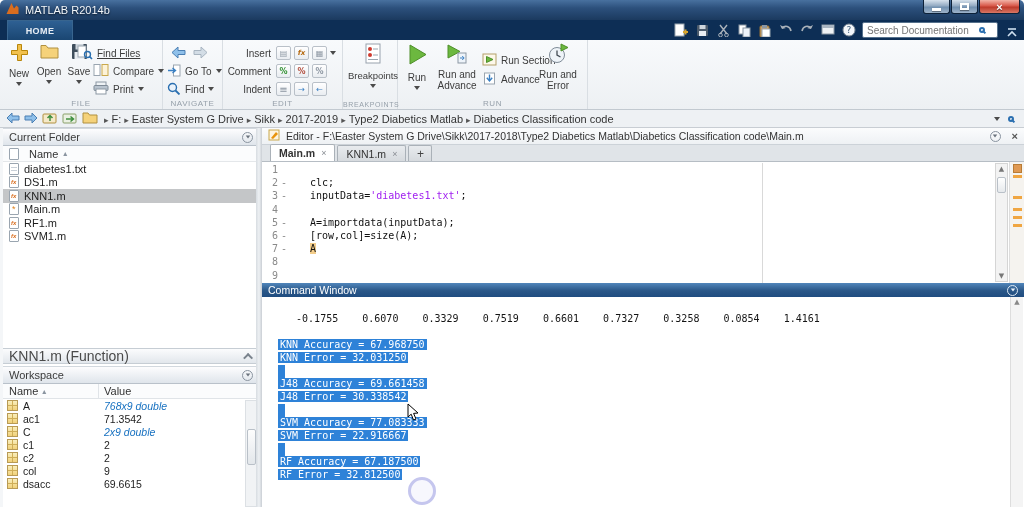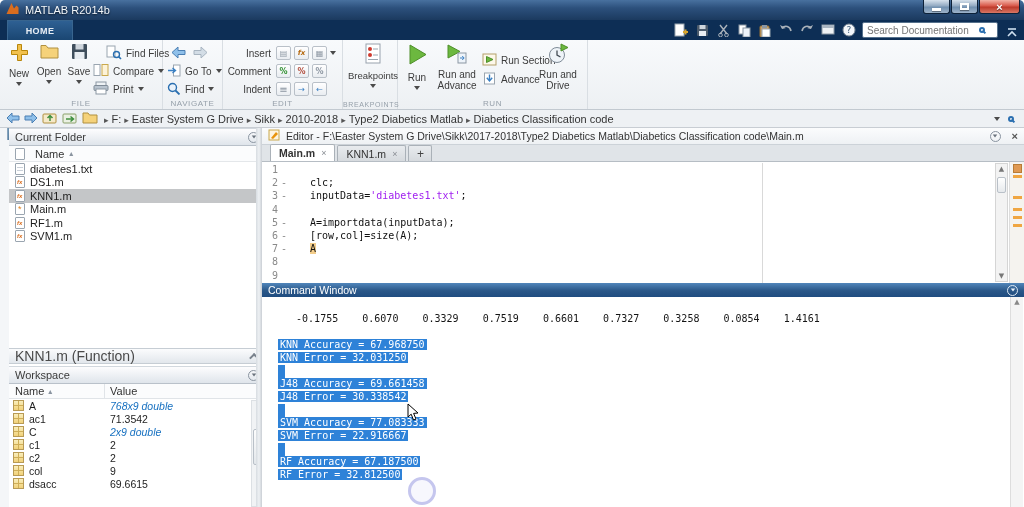--- a/index.html
+++ b/index.html
@@ -80,21 +80,21 @@
 
   
   .panel-hdr { position:absolute; left:0; right:0; height:18px;
     background:linear-gradient(#fdfdfe,#dfe5eb); border-top:1px solid #d2d8de; border-bottom:1px solid #b9c1ca;
     display:flex; align-items:center; padding:0 6px; font-size:11px; color:#3b3b3b; }
   .circ { width:11px; height:11px; border:1px solid #8a94a0; border-radius:50%;
     display:flex; align-items:center; justify-content:center; margin-left:auto; flex:none; }
   .circ .caret { border-top-color:#6a737d; transform:scale(.75); }
 
   
-  .leftcol { position:absolute; top:128px; left:9px; width:256px; bottom:0; background:#fff; }
+  .leftcol { position:absolute; top:128px; left:3px; width:256px; bottom:0; background:#fff; }
   .splitter { position:absolute; top:128px; left:256px; width:6px; bottom:0;
     background:linear-gradient(90deg,#d7dce1,#eef1f4,#c9ced4); }
   .filelist { position:absolute; top:18px; left:0; right:0; height:202px; background:#fff; overflow:hidden; }
   .flhead { height:16px; display:flex; align-items:center; padding-left:6px; gap:5px;
     font-size:11px; color:#333; border-bottom:1px solid #e4e7ea; background:#fbfcfd; }
   .sortasc { font-size:8px; color:#8a94a0; font-family:"DejaVu Sans",sans-serif; }
   .frow { height:13.5px; display:flex; align-items:center; padding-left:6px; font-size:11px; color:#1d1d1d; }
   .frow.sel { background:#c4c6c8; }
   .fico { width:10px; height:12px; position:relative; background:#fff; border:1px solid #9aa5b0;
     border-radius:1px; margin-right:5px; flex:none; }
@@ -303,21 +303,21 @@
       </div>
       <div class="bigbtn" style="left:64px;">
         <span><svg width="17" height="17">
               <rect x="1" y="1" width="15" height="15" rx="1" fill="#3f4e5c"></rect>
               <rect x="4.5" y="1" width="8" height="5.5" fill="#cfd6dd"></rect>
               <rect x="3.5" y="9" width="10" height="7" fill="#e8edf2"></rect>
             </svg></span>
         <span class="blabel">Save</span>
           <span class="caret"></span>
       </div>
-      <div class="smallbtn" style="left:106px;top:5px;">
+      <div class="smallbtn" style="left:77px;top:5px;text-decoration:underline;">
         <span><svg width="16" height="15">
               <rect x="1" y="1" width="8" height="11" fill="#fff" stroke="#9aa5b0"></rect>
               <circle cx="10.5" cy="9.5" r="3" fill="none" stroke="#2a6fb0" stroke-width="1.4"></circle>
               <line x1="12.6" y1="11.6" x2="15" y2="14" stroke="#2a6fb0" stroke-width="1.6"></line>
             </svg></span>
         <span>Find Files</span>
       </div>
       <div class="smallbtn" style="left:93px;top:23px;">
         <span><svg width="16" height="14">
               <rect x="1" y="1.5" width="6" height="11" fill="#fff" stroke="#9aa5b0"></rect>
@@ -434,21 +434,21 @@
               <path d="M7.5 2.5 L7.5 8 M4.8 5.8 L7.5 9 L10.2 5.8" stroke="#3a80c4" fill="none" stroke-width="1.4"></path>
             </svg></span>
         <span>Advance</span>
       </div>
       <div class="bigbtn" style="left:138px;width:44px;">
         <span><svg width="21" height="22">
               <circle cx="9" cy="12" r="7.5" fill="#eef3f8" stroke="#7f8b97"></circle>
               <path d="M9 7.5 L9 12 L12.5 14" stroke="#444c55" fill="none" stroke-width="1.3"></path>
               <path d="M13 1 L20 4.5 L13 8 Z" fill="#6cb83f" stroke="#4e8f2a"></path>
             </svg></span>
-        <span class="runlabel">Run and Drive</span>
+        <span class="runlabel">Run and Error</span>
       </div>
       <div class="rsec-label">RUN</div>
     </div>
   </div>
 
   <div class="addrbar">
     <span><svg width="14" height="12">
           <path d="M6 1 L6 4 L13 4 L13 8 L6 8 L6 11 L1 6 Z" fill="#8fc0ea" stroke="#4a7fb3"></path>
         </svg></span>
     <span><svg width="14" height="12">
@@ -466,21 +466,21 @@
           <path d="M1 4 L1 2 L6 2 L7.5 4 L15 4 L15 12 L1 12 Z" fill="#f5d27a" stroke="#b09040"></path>
         </svg></span>
     <span class="crumbs" id="crumbs">
         <span class="sep"></span>
         <span class="crumb">F:</span>
         <span class="sep"></span>
         <span class="crumb">Easter System G Drive</span>
         <span class="sep"></span>
         <span class="crumb">Sikk</span>
         <span class="sep"></span>
-        <span class="crumb">2010-2018</span>
+        <span class="crumb">2017-2019</span>
         <span class="sep"></span>
         <span class="crumb">Type2 Diabetics Matlab</span>
         <span class="sep"></span>
         <span class="crumb">Diabetics Classification code</span>
       </span>
     <span class="addr-right">
       <span class="caret"></span>
       <span class="mag" style="margin-right:6px;"></span>
     </span>
   </div>

